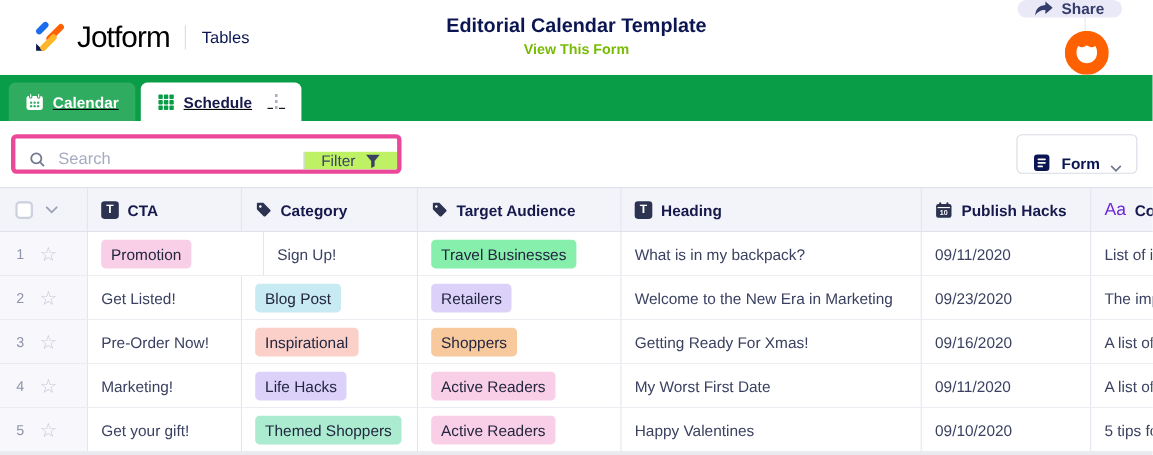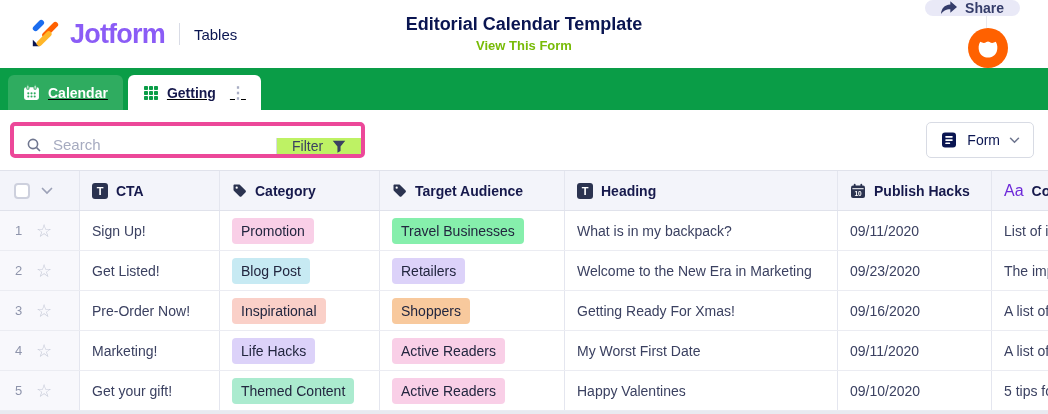--- a/index.html
+++ b/index.html
@@ -8,21 +8,21 @@
     width:1048px; height:414px; overflow:hidden;
     font-family:"Liberation Sans", sans-serif;
     background:#fff;
   }
   .app { width:1048px; height:414px; overflow:hidden; position:relative; background:#fff; }
 
   
   .topbar { height:68px; display:flex; align-items:center; background:#fff; position:relative; }
   .brand { display:flex; align-items:center; gap:14px; padding-left:30px; }
   .logo-link { display:flex; align-items:center; gap:10px; cursor:pointer; }
-  .wordmark { font-size:27px; font-weight:bold; color:#8b5cf6; letter-spacing:-0.8px; }
+  .wordmark { font-size:27px; font-weight:normal; color:#000000; letter-spacing:-0.8px; }
   .bdiv { width:1px; height:22px; background:#D9DCE6; }
   .product { font-size:15px; color:#0A1551; }
   .title-wrap { position:absolute; left:50%; top:50%; transform:translate(-50%,-50%); text-align:center; }
   .page-title { font-size:18px; font-weight:bold; color:#0A1551; }
   .view-form { font-size:13px; font-weight:bold; color:#78BB07; cursor:pointer; display:inline-block; margin-top:3px; text-decoration:none; }
   .top-right { margin-left:auto; display:flex; align-items:center; height:100%;flex-direction:column; }
   .share-btn { display:flex; align-items:center; gap:8px; background:#E9E9F7; border:none; border-radius:18px; height:35px; padding:0 16px; font-family:inherit; font-size:14px; font-weight:bold; color:#343C6A; margin-right:28px; cursor:pointer; }
   .top-vdiv { width:1px; height:68px; background:#E8E9F0; }
   .avatar { width:40px; height:40px; margin:0 22px 0 24px; cursor:pointer; border-radius:50%; }
 
@@ -33,21 +33,21 @@
   .tab-schedule { background:#fff; color:#16194C; margin-left:5px; }
   .kebab { color:#A9AEC4; font-size:16px; font-weight:bold; margin-left:6px; cursor:pointer; line-height:1; }
 
   
   .toolbar { height:60px; display:flex; align-items:center; background:#fff; }
   .search-group { display:flex; align-items:flex-end; height:36px; border:4px solid #ec4899; border-radius:5px; margin-left:10px; overflow:hidden; background:#fff; }
   .search-box { display:flex; align-items:center; width:262px; padding-left:12px; gap:9px; }
   .search-box input { border:none; outline:none; font-family:inherit; font-size:15px; color:#343C6A; width:100%; height:100%; }
   .search-box input::placeholder { color:#A6ABC0; }
   .filter-btn { display:flex; align-items:center; gap:9px; padding:0 15px; border:none; border-left:1px solid #D8DBE4; background:#bef264; font-family:inherit; font-size:14px; color:#3B4161; cursor:pointer; }
-  .form-btn { margin-left:auto; margin-right:14px; display:flex; align-items:center; gap:9px; height:36px; padding:0 13px; border:1px solid #D8DBE4; border-radius:5px; background:#fff; font-family:inherit; font-size:14px; font-weight:normal; color:#0A1551; cursor:pointer; }
+  .form-btn { margin-left:auto; margin-right:14px; display:flex; align-items:flex-end; gap:9px; height:36px; padding:0 13px; border:1px solid #D8DBE4; border-radius:5px; background:#fff; font-family:inherit; font-size:14px; font-weight:bold; color:#0A1551; cursor:pointer; }
 
   
   .grid-header { display:flex; height:41px; background:#F3F4FA; border-top:1px solid #E0E2EB; border-bottom:1px solid #E0E2EB; width:1112px; }
   .cell { display:flex; align-items:center; padding:0 12px; border-right:1px solid #E4E6EF; flex:0 0 auto; overflow:hidden; white-space:nowrap; }
   .hcell { gap:8px; font-weight:bold; color:#16194C; font-size:14px; }
   .col0{width:80px;} .col1{width:140px;} .col2{width:160px;} .col3{width:185px;}
   .col4{width:273px;} .col5{width:154px;} .col6{width:120px;}
   .grid-row { display:flex; height:40px; border-bottom:1px solid #EBECF2; background:#fff; width:1112px; }
   .grid-row .cell { font-size:14px; color:#3B4161; }
   .handle { background:#F8F8FC; gap:13px; padding-left:14px; }
@@ -133,21 +133,21 @@
             <rect x="6" y="1" width="4" height="4" rx="0.8"></rect>
             <rect x="11" y="1" width="4" height="4" rx="0.8"></rect>
           <rect x="1" y="6" width="4" height="4" rx="0.8"></rect>
             <rect x="6" y="6" width="4" height="4" rx="0.8"></rect>
             <rect x="11" y="6" width="4" height="4" rx="0.8"></rect>
           <rect x="1" y="11" width="4" height="4" rx="0.8"></rect>
             <rect x="6" y="11" width="4" height="4" rx="0.8"></rect>
             <rect x="11" y="11" width="4" height="4" rx="0.8"></rect>
         </svg>
       </span>
-      <span>Getting</span>
+      <span>Schedule</span>
       <span class="kebab">⋮</span>
     </div>
   </nav>
 
   <div class="toolbar">
     <div class="search-group">
       <div class="search-box">
         <span class="icon-wrap">
           <svg width="16" height="16" viewBox="0 0 16 16" fill="none" stroke="#6F768F" stroke-width="1.6">
               <circle cx="7" cy="7" r="4.6"></circle>
@@ -237,24 +237,24 @@
           <span>Content</span>
         </div>
       </div>
     <div id="grid-body">
 
     <div class="grid-row">
           <div class="cell handle col0">
             <span class="rnum">1</span>
             <span class="star">☆</span>
           </div>
+          <div class="cell col2">
+            <span class="chip" style="background:#F9CFE7">Promotion</span>
+          </div>
           <div class="cell col1">Sign Up!</div>
-          <div class="cell col2">
-            <span class="chip" style="background:#F9CFE7">Promotion</span>
-          </div>
           <div class="cell col3">
             <span class="chip" style="background:#86efac">Travel Businesses</span>
           </div>
           <div class="cell col4">What is in my backpack?</div>
           <div class="cell col5">09/11/2020</div>
           <div class="cell col6">List of i</div>
         </div>
         <div class="grid-row">
           <div class="cell handle col0">
             <span class="rnum">2</span>
@@ -303,21 +303,21 @@
           <div class="cell col5">09/11/2020</div>
           <div class="cell col6">A list of</div>
         </div>
         <div class="grid-row">
           <div class="cell handle col0">
             <span class="rnum">5</span>
             <span class="star">☆</span>
           </div>
           <div class="cell col1">Get your gift!</div>
           <div class="cell col2">
-            <span class="chip" style="background:#ABEBCF">Themed Content</span>
+            <span class="chip" style="background:#ABEBCF">Themed Shoppers</span>
           </div>
           <div class="cell col3">
             <span class="chip" style="background:#F9CFE7">Active Readers</span>
           </div>
           <div class="cell col4">Happy Valentines</div>
           <div class="cell col5">09/10/2020</div>
           <div class="cell col6">5 tips fo</div>
         </div>
       </div>
   </div>

